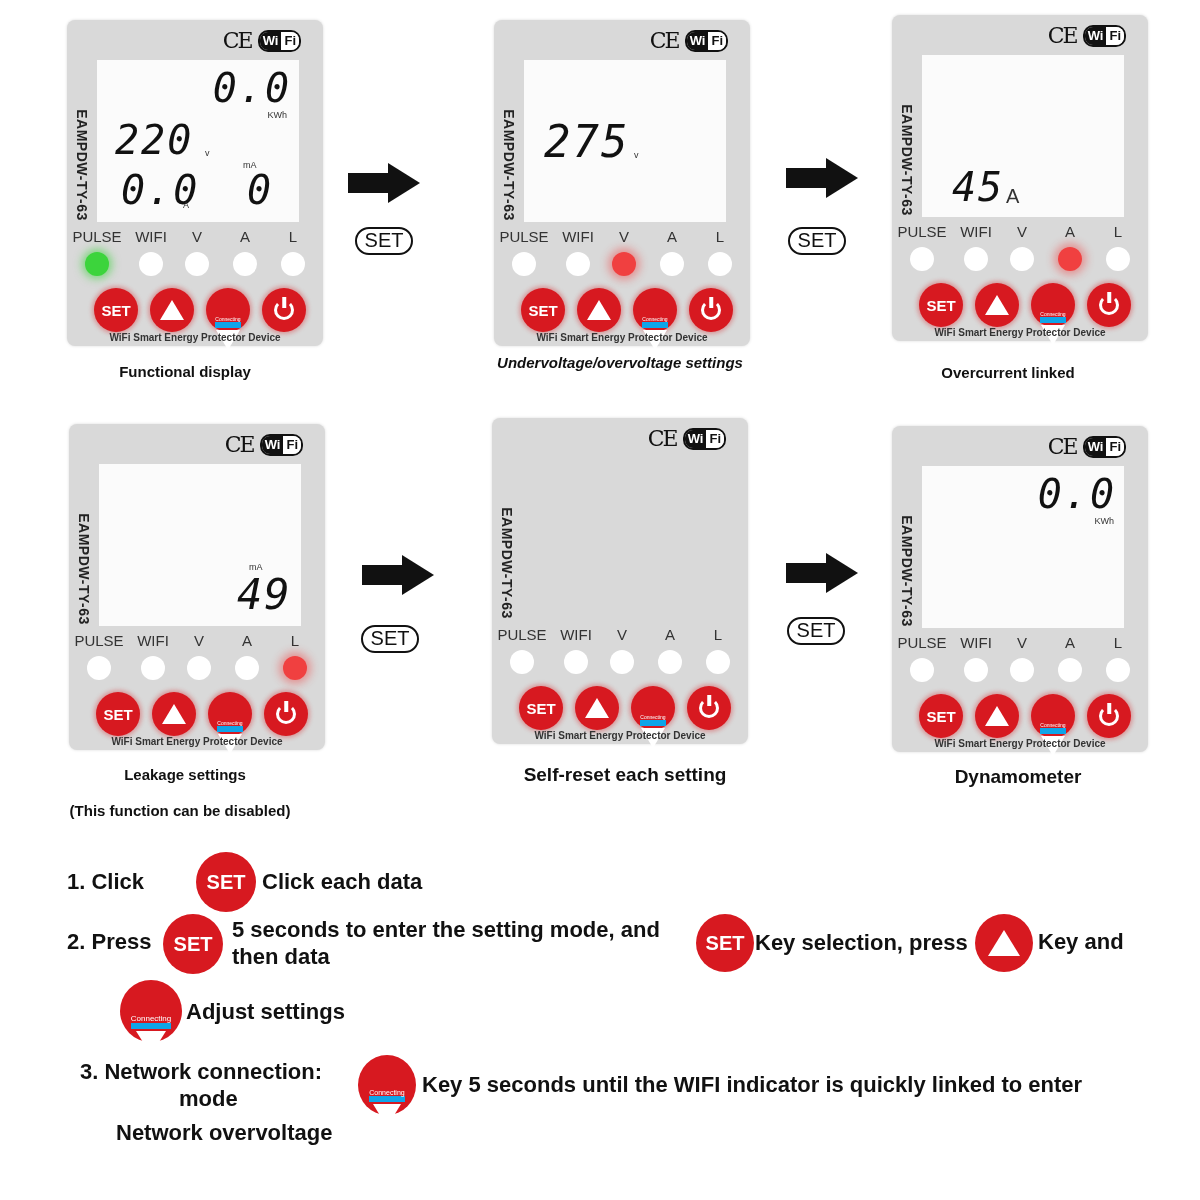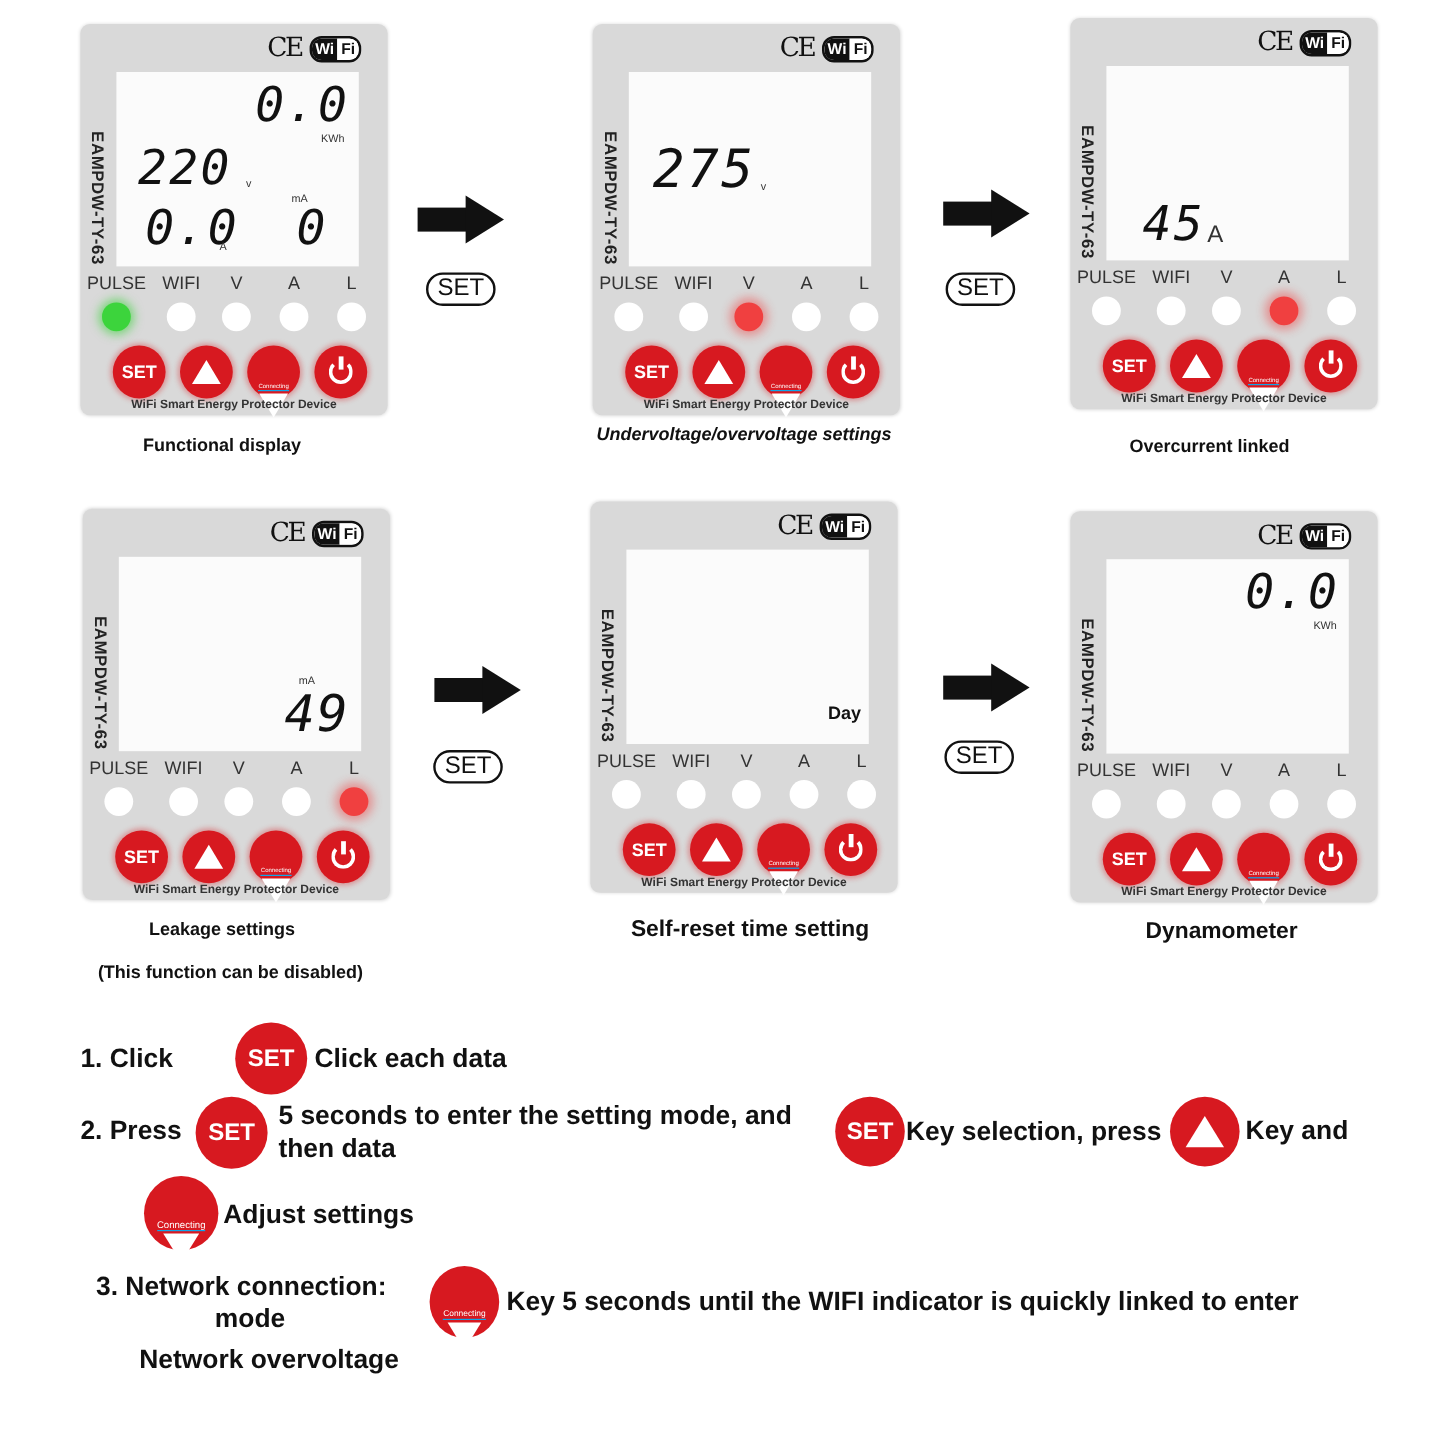--- a/index.html
+++ b/index.html
@@ -17,21 +17,21 @@
   .unit{position:absolute;font-size:9px;color:#333;font-family:"Liberation Sans",sans-serif;}
   .labels{position:absolute;left:8px;right:8px;top:208px;height:20px;}
   .labels span{position:absolute;font-size:15px;color:#333;font-family:"Liberation Sans",sans-serif;transform:translateX(-50%);top:0;}
   .led{position:absolute;top:232px;width:24px;height:24px;border-radius:50%;background:#fff;transform:translateX(-50%);}
   .led.green{background:#3cd43c;box-shadow:0 0 8px 3px rgba(60,210,60,0.6);}
   .led.red{background:#f04040;box-shadow:0 0 8px 4px rgba(240,60,60,0.45);}
   .btn{position:absolute;top:268px;width:44px;height:44px;border-radius:50%;background:#d71920;box-shadow:0 0 4px 2px rgba(215,25,32,0.35);transform:translateX(-50%);display:flex;align-items:center;justify-content:center;color:#fff;}
   .btn .set{font-weight:bold;font-size:15px;font-family:"Liberation Sans",sans-serif;}
   .tri-up{width:0;height:0;border-left:12px solid transparent;border-right:12px solid transparent;border-bottom:20px solid #fff;}
   .tri-down-wrap{display:flex;flex-direction:column;align-items:center;}
-  .tri-down-wrap .conn{font-size:5px;color:#fff;border-bottom:1px solid #0ea5e9;margin-bottom:2px;margin-top:46px;}
+  .tri-down-wrap .conn{font-size:5px;color:#fff;border-bottom:6px solid #0ea5e9;margin-bottom:2px;margin-top:46px;}
   .tri-down{width:0;height:0;border-left:12px solid transparent;border-right:12px solid transparent;border-top:20px solid #fff;}
   .power{width:20px;height:20px;border:3.5px solid #fff;border-radius:50%;position:relative;border-top-color:transparent;box-sizing:border-box;}
   .power:after{content:"";position:absolute;left:50%;top:-6px;width:3.5px;height:11px;background:#fff;transform:translateX(-50%);}
   .footer-text{position:absolute;left:0;right:0;top:312px;text-align:center;font-size:10px;font-weight:bold;color:#333;font-family:"Liberation Sans",sans-serif;}
   .caption{position:absolute;text-align:center;font-weight:bold;font-size:15px;color:#111;}
   .arrow{position:absolute;width:72px;height:40px;}
   .arrow .shaft{position:absolute;left:0;top:10px;width:44px;height:20px;background:#111;}
   .arrow .head{position:absolute;left:40px;top:0;width:0;height:0;border-top:20px solid transparent;border-bottom:20px solid transparent;border-left:32px solid #111;}
   .set-pill{position:absolute;width:58px;height:28px;border:2.5px solid #111;border-radius:14px;box-sizing:border-box;text-align:center;line-height:23px;font-size:20px;font-family:"Liberation Sans",sans-serif;color:#111;}
   .instr{position:absolute;font-weight:bold;font-size:22px;color:#111;white-space:nowrap;line-height:1.2;text-align:right;}
@@ -221,65 +221,62 @@
           <span class="conn">Connecting</span>
           <div class="tri-down"></div>
         </div>
       </div>
       <div class="btn" style="left:217px;">
         <div class="power"></div>
       </div>
       <div class="footer-text">WiFi Smart Energy Protector Device</div>
     </div>
     <div class="caption" style="left: 70px; top: 766px; width: 230px;">Leakage settings</div>
-    <div class="caption" style="left: 62px; top: 802px; width: 260px; text-align: center;">(This function can be disabled)</div>
+    <div class="caption" style="left: 50px; top: 802px; width: 260px; text-align: center;">(This function can be disabled)</div>
     <div class="panel" style="left: 492px; top: 418px;">
       <div class="model">
         <span>EAMPDW-TY-63</span>
       </div>
       <div class="badges">
         <span class="ce">CE</span>
         <span class="wifi-badge">
           <span class="wi">Wi</span>
           <span class="fi">Fi</span>
         </span>
       </div>
-      <div class="lcd">
-        <span class="unit" style="left:168px;top:128px;font-size:15px;color:#111;font-weight:bold;">Day</span>
-      </div>
-      <div class="labels">
-        <span style="left:22px;">PULSE</span>
-        <span style="left:76px;">WIFI</span>
-        <span style="left:122px;">V</span>
-        <span style="left:170px;">A</span>
-        <span style="left:218px;">L</span>
-      </div>
-      <div class="led" style="left:30px;"></div>
-      <div class="led" style="left:84px;"></div>
-      <div class="led" style="left:130px;"></div>
-      <div class="led" style="left:178px;"></div>
-      <div class="led" style="left:226px;"></div>
-      <div class="btn" style="left:49px;">
-        <span class="set">SET</span>
-      </div>
-      <div class="btn" style="left:105px;">
-        <div class="tri-up"></div>
-      </div>
-      <div class="btn" style="left:161px;">
-        <div class="tri-down-wrap">
-          <span class="conn">Connecting</span>
-          <div class="tri-down"></div>
-        </div>
-      </div>
-      <div class="btn" style="left:217px;">
-        <div class="power"></div>
-      </div>
-      <div class="footer-text">WiFi Smart Energy Protector Device</div>
-    </div>
-    <div class="caption" style="left: 490px; top: 764px; width: 270px; font-size: 19px;">Self-reset time setting</div>
+      <div class="labels">
+        <span style="left:22px;">PULSE</span>
+        <span style="left:76px;">WIFI</span>
+        <span style="left:122px;">V</span>
+        <span style="left:170px;">A</span>
+        <span style="left:218px;">L</span>
+      </div>
+      <div class="led" style="left:30px;"></div>
+      <div class="led" style="left:84px;"></div>
+      <div class="led" style="left:130px;"></div>
+      <div class="led" style="left:178px;"></div>
+      <div class="led" style="left:226px;"></div>
+      <div class="btn" style="left:49px;">
+        <span class="set">SET</span>
+      </div>
+      <div class="btn" style="left:105px;">
+        <div class="tri-up"></div>
+      </div>
+      <div class="btn" style="left:161px;">
+        <div class="tri-down-wrap">
+          <span class="conn">Connecting</span>
+          <div class="tri-down"></div>
+        </div>
+      </div>
+      <div class="btn" style="left:217px;">
+        <div class="power"></div>
+      </div>
+      <div class="footer-text">WiFi Smart Energy Protector Device</div>
+    </div>
+    <div class="caption" style="left: 490px; top: 764px; width: 270px; font-size: 19px;">Self-reset each setting</div>
     <div class="panel" style="left: 892px; top: 426px;">
       <div class="model">
         <span>EAMPDW-TY-63</span>
       </div>
       <div class="badges">
         <span class="ce">CE</span>
         <span class="wifi-badge">
           <span class="wi">Wi</span>
           <span class="fi">Fi</span>
         </span>

